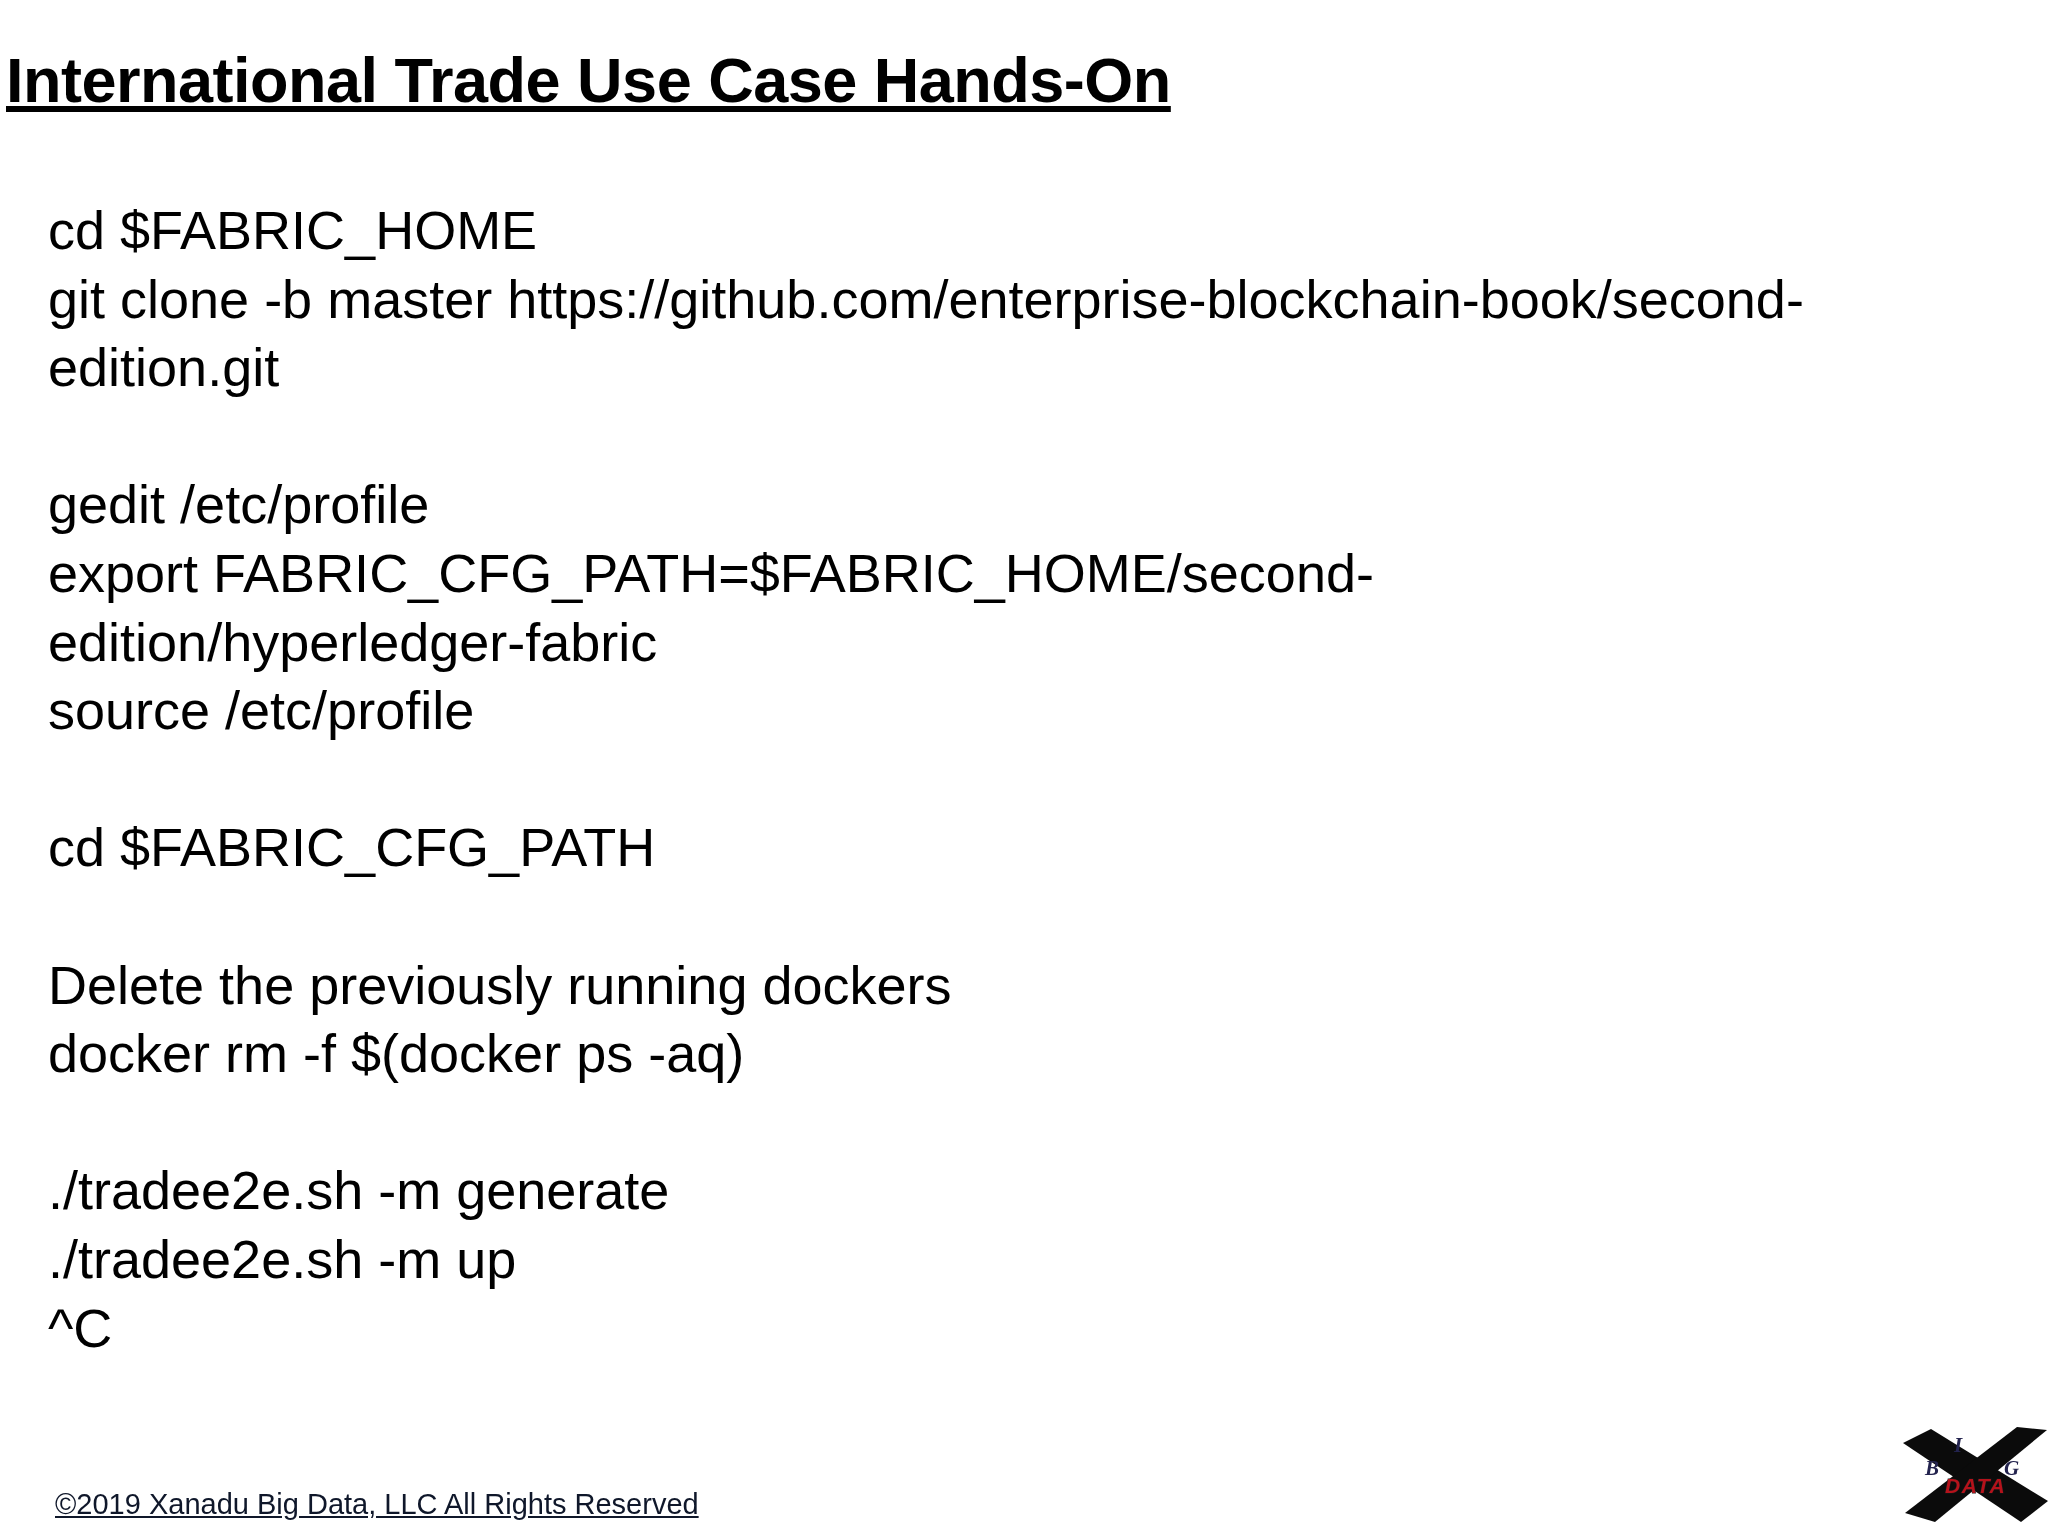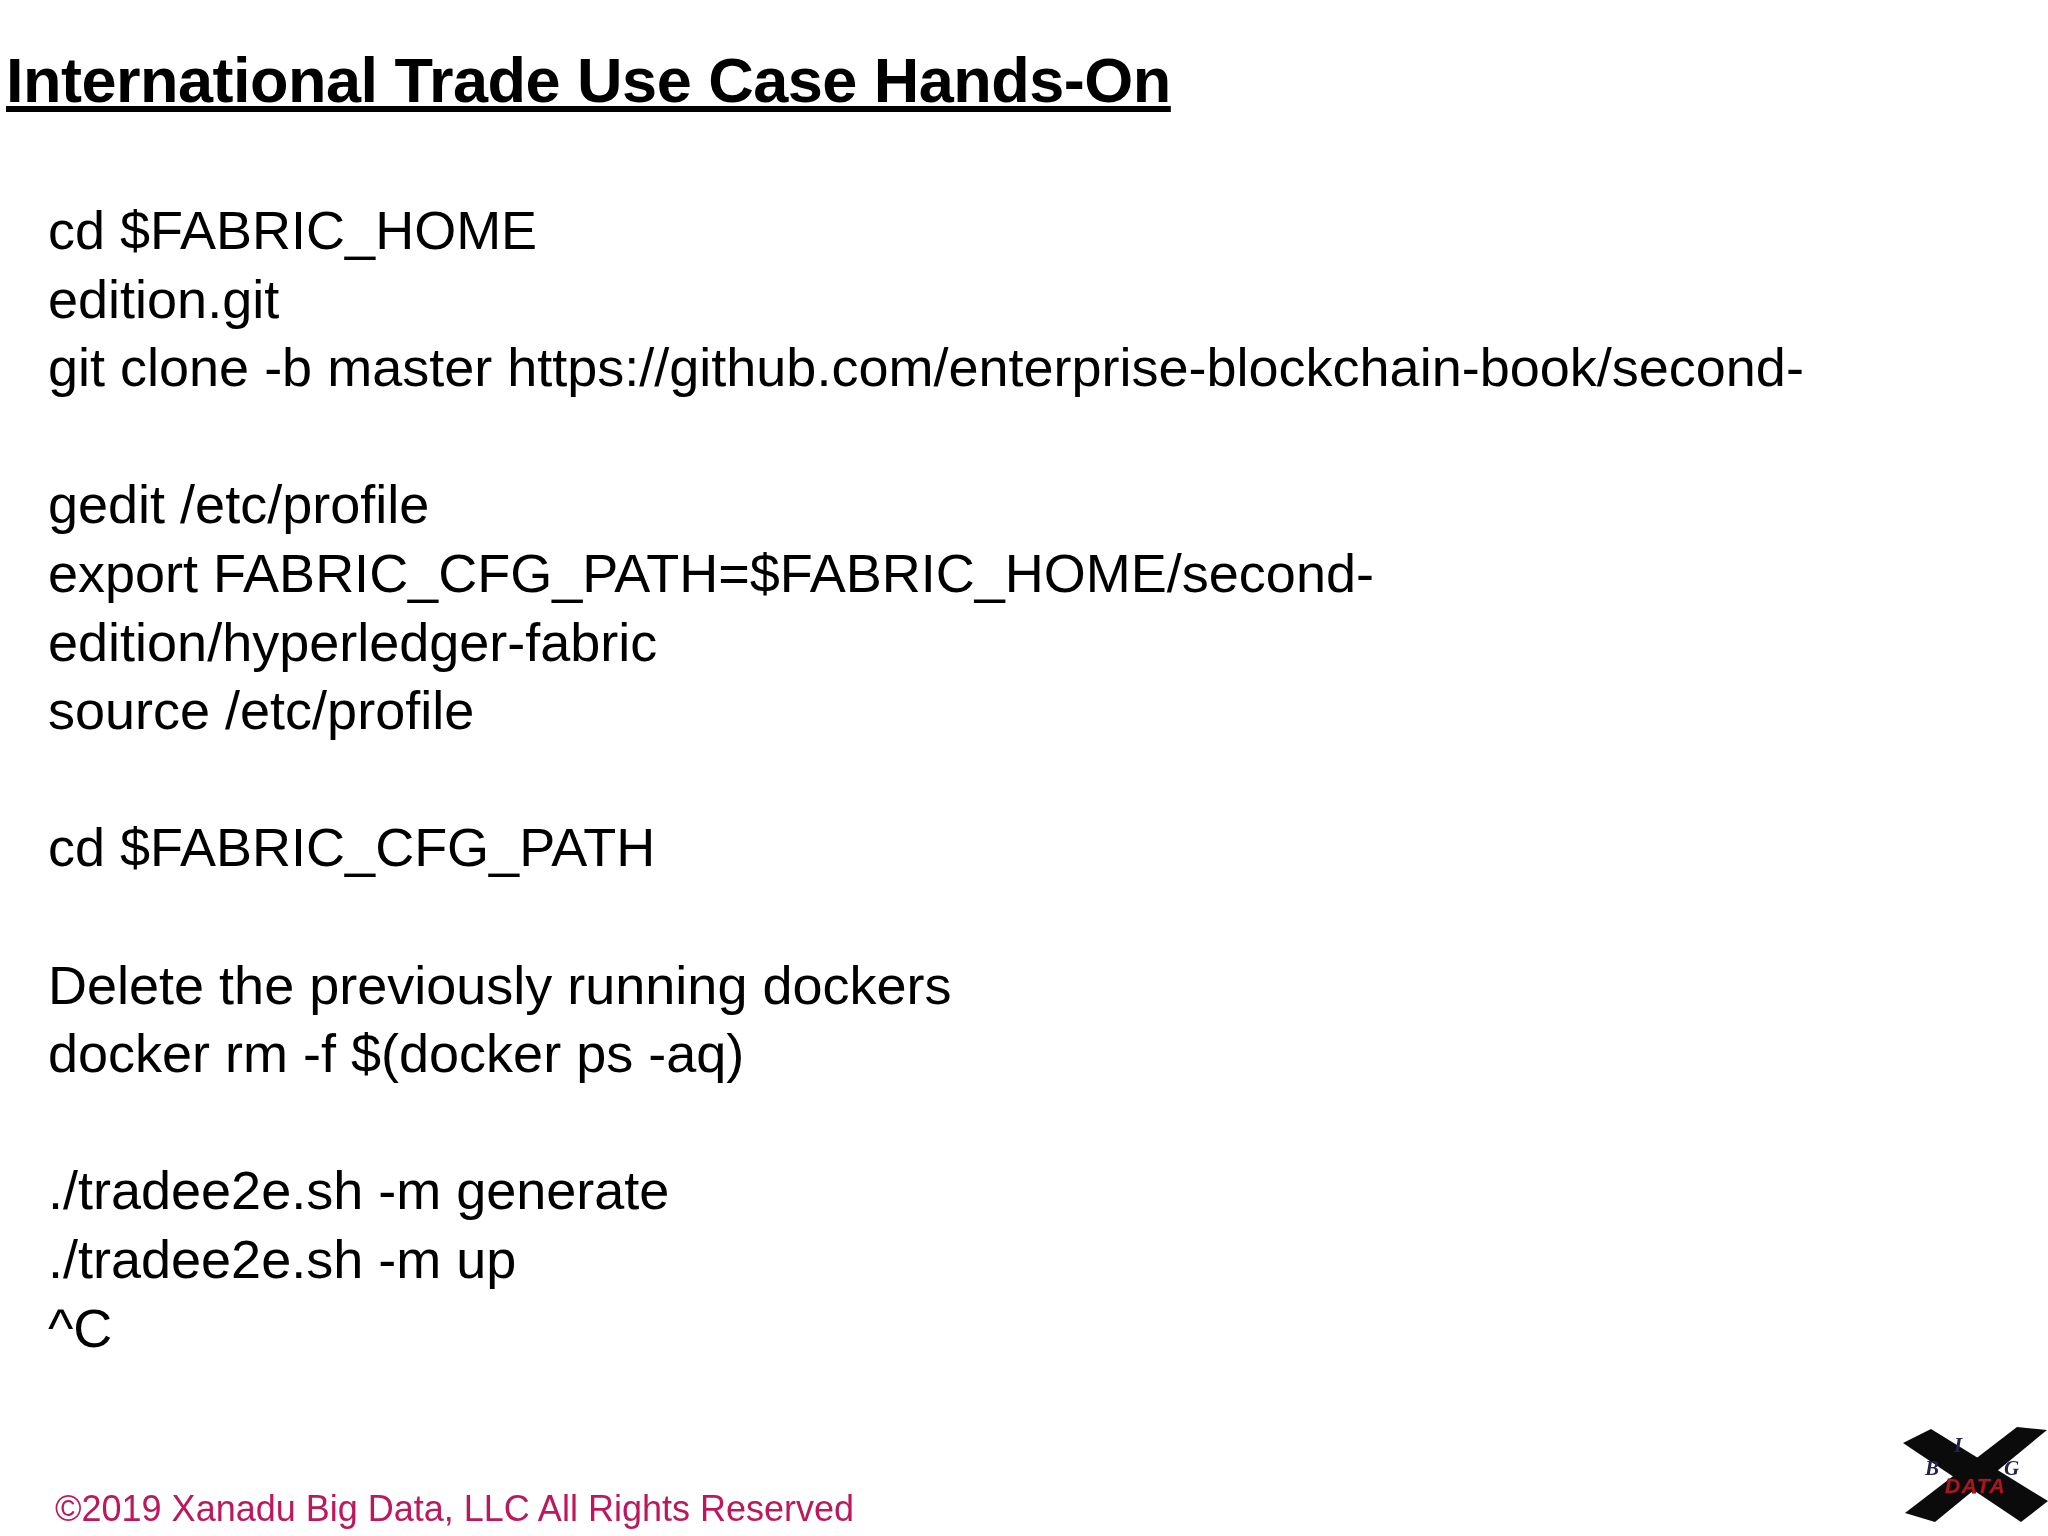--- a/index.html
+++ b/index.html
@@ -39,23 +39,24 @@
   }
   .line {
     height: 68.6px;
     line-height: 68.6px;
     white-space: pre;
   }
   .footer {
     position: absolute;
     left: 55px;
     top: 1488px;
-    font-size: 36px;
-    color: #be185d;
+    font-size: 29px;
+    color: #0f172a;
     white-space: pre;
+    text-decoration: underline;
   }
   .logo {
     position: absolute;
     left: 1903px;
     top: 1427px;
     width: 145px;
     height: 95px;
   }
   .logo text.big-letter {
     font-family: "Liberation Serif", serif;
@@ -76,22 +77,22 @@
 </style>
 </head>
 <body>
 
 <div class="slide">
 
   <h1 class="title">International Trade Use Case Hands-On</h1>
 
   <div class="body-block">
     <div class="line">cd $FABRIC_HOME</div>
+    <div class="line">git clone -b master https://github.com/enterprise-blockchain-book/second-</div>
     <div class="line">edition.git</div>
-    <div class="line">git clone -b master https://github.com/enterprise-blockchain-book/second-</div>
     <div class="line"></div>
     <div class="line">gedit /etc/profile</div>
     <div class="line">export FABRIC_CFG_PATH=$FABRIC_HOME/second-</div>
     <div class="line">edition/hyperledger-fabric</div>
     <div class="line">source /etc/profile</div>
     <div class="line"></div>
     <div class="line">cd $FABRIC_CFG_PATH</div>
     <div class="line"></div>
     <div class="line">Delete the previously running dockers</div>
     <div class="line">docker rm -f $(docker ps -aq)</div>

